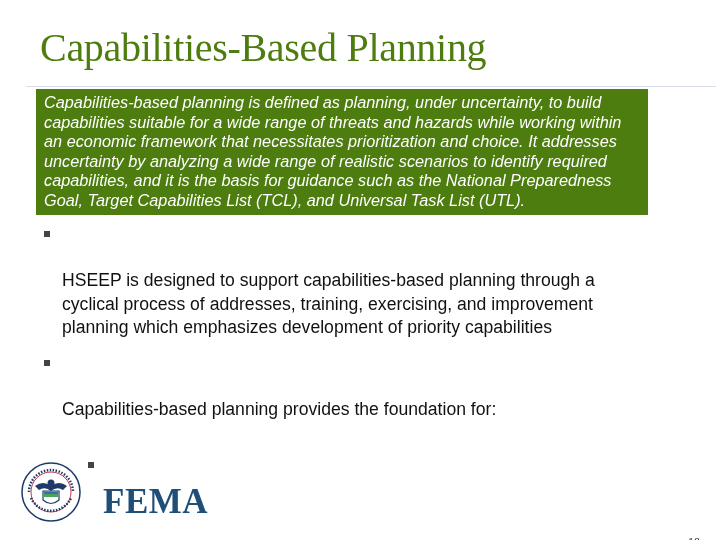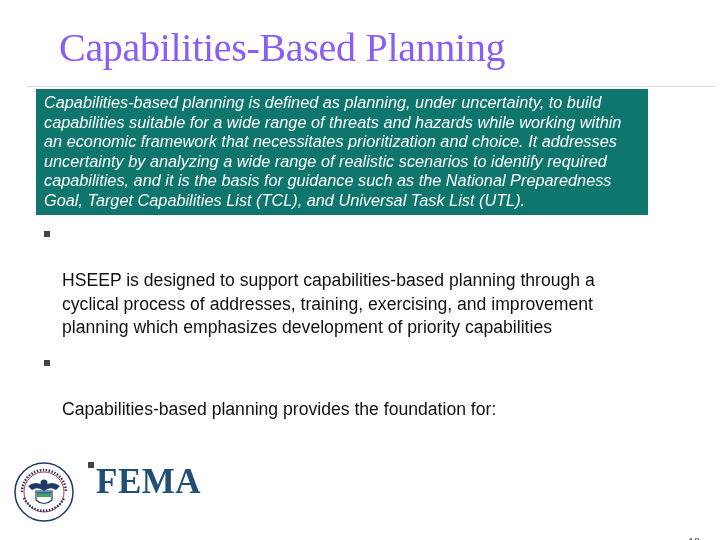--- a/index.html
+++ b/index.html
@@ -1,27 +1,27 @@
 <!DOCTYPE html>
 <html><head>
 <meta charset="utf-8">
 <style>
   html, body { margin:0; padding:0; }
   body { width:720px; height:540px; background:#ffffff; position:relative; overflow:hidden; font-family:"Liberation Sans", sans-serif; }
-  .title { position:absolute; left:40px; top:28px; font-family:"Liberation Serif", serif; font-size:40px; color:#8b5cf6; line-height:1; white-space:nowrap; letter-spacing:-0.3px;margin-left:19px; }
+  .title { position:absolute; left:40px; top:28px; font-family:"Liberation Serif", serif; font-size:40px; color:#4d7c0f; line-height:1; white-space:nowrap; letter-spacing:-0.3px; }
   .title-rule { position:absolute; left:26px; top:86px; width:690px; height:1px; background:#d8dde8; }
-  .def-box { position:absolute; left:36px; top:89px; width:612px; height:126px; background:#0f766e; box-sizing:border-box; padding:4px 6px 0 8px; }
+  .def-box { position:absolute; left:36px; top:89px; width:612px; height:126px; background:#4d7c0f; box-sizing:border-box; padding:4px 6px 0 8px; }
   .def-text { color:#ffffff; font-style:italic; font-size:16.3px; line-height:19.6px; margin:0; white-space:pre-line; }
   .bullets { position:absolute; left:44px; top:222px; width:660px; margin:0; padding:0; list-style:none; color:#111111; }
   .b1 { position:relative; padding-left:18px; font-size:17.6px; line-height:23.6px; margin-bottom:11px; white-space:pre-line; }
   .b1 .sq { position:absolute; left:0; top:9px; width:6px; height:6px; background:#444; }
   .b2 { position:relative; margin-left:26px; padding-left:18px; font-size:17.6px; line-height:23.6px; margin-bottom:8px; white-space:pre-line; }
   .b2 .sq { position:absolute; left:0; top:9px; width:6px; height:6px; background:#444; }
   .sub { list-style:none; padding:0; margin:8px 0 0 0; }
-  .logo { position:absolute; left:14px; top:462px; display:flex; align-items:flex-start; }
+  .logo { position:absolute; left:21px; top:462px; display:flex; align-items:flex-end; }
   .seal { width:60px; height:60px; }
   .fema { font-family:"Liberation Serif", serif; font-weight:bold; font-size:35px; color:#1f4e79; margin-left:22px; letter-spacing:0.5px; }
   .page-num { position:absolute; left:688px; top:535px; font-family:"Liberation Serif", serif; font-size:12px; color:#222; }
 </style>
 </head>
 <body>
 
 <div class="title">Capabilities-Based Planning</div>
 <div class="title-rule"></div>
 

